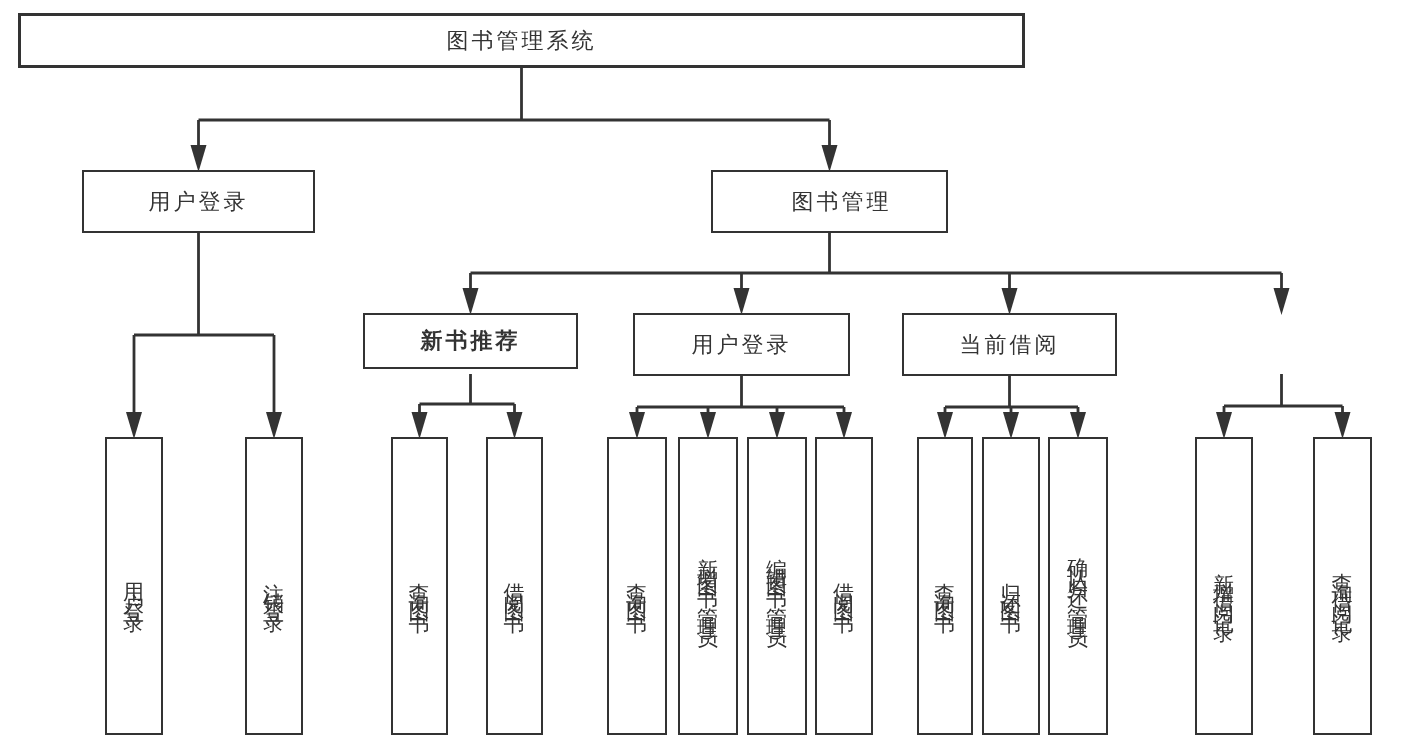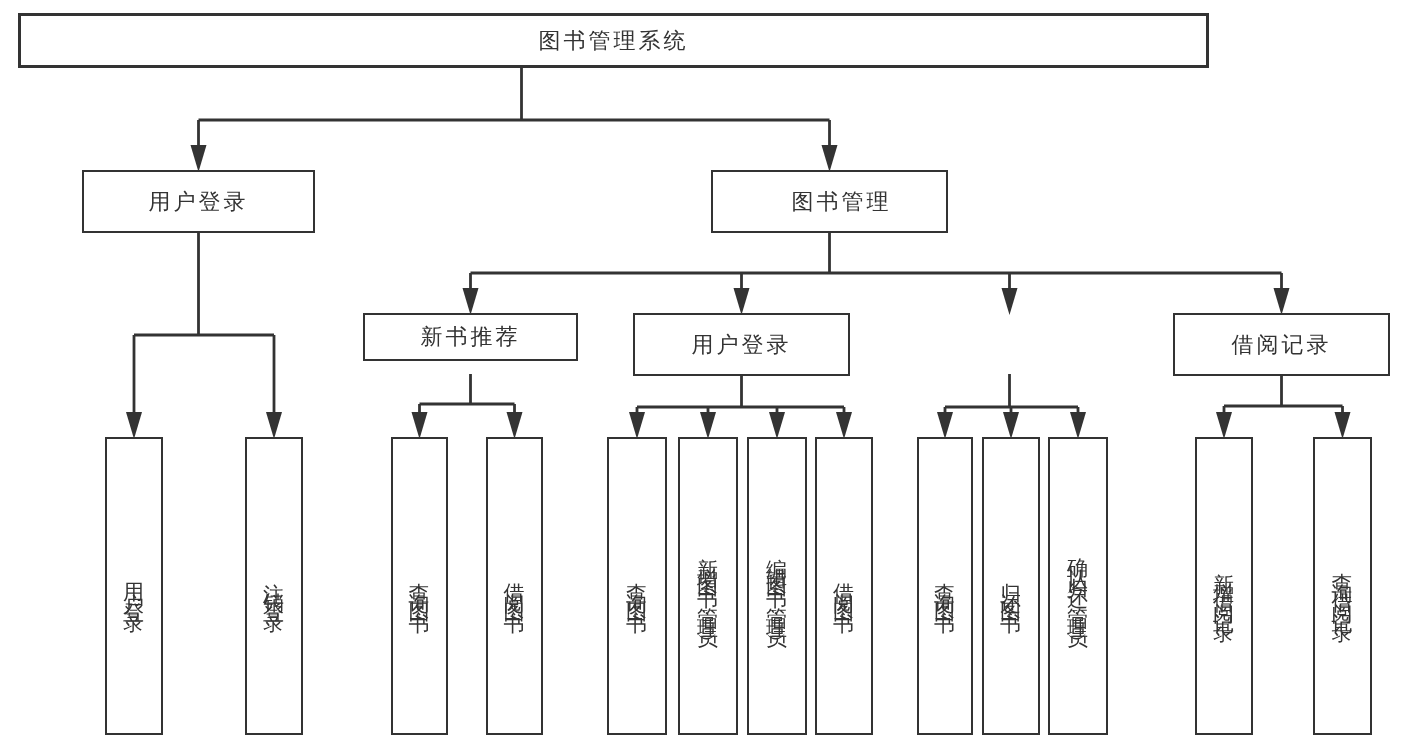--- a/index.html
+++ b/index.html
@@ -117,36 +117,36 @@
       </g>
       <g>
         <line x1="521.5" y1="66" x2="521.5" y2="120"></line>
         <line x1="198.5" y1="120" x2="829.5" y2="120"></line>
         <line x1="198.5" y1="120" x2="198.5" y2="151"></line>
         <polygon points="190.5,145 206.5,145 198.5,172"></polygon>
         <line x1="829.5" y1="120" x2="829.5" y2="151"></line>
         <polygon points="821.5,145 837.5,145 829.5,172"></polygon>
       </g>
     </svg>
-<div class="node horizontal root" style="left: 18px; top: 13px; width: 1191px; height: 55px;">
+<div class="node horizontal root" style="left: 18px; top: 13px; width: 1007px; height: 55px;">
       <span class="node-label">图书管理系统</span>
     </div>
     <div class="node horizontal" style="left: 82px; top: 170px; width: 233px; height: 63px;">
       <span class="node-label">用户登录</span>
     </div>
     <div class="node vertical" style="left: 105px; top: 437px; width: 58px; height: 298px;">
       <span class="node-label">用户登录</span>
     </div>
     <div class="node vertical" style="left: 245px; top: 437px; width: 58px; height: 298px;">
       <span class="node-label">注销登录</span>
     </div>
     <div class="node horizontal" style="left: 711px; top: 170px; width: 237px; height: 63px; padding-left: 24px;">
       <span class="node-label">图书管理</span>
     </div>
-    <div class="node horizontal" style="left: 363px; top: 313px; width: 215px; height: 48px;">
+    <div class="node horizontal" style="left: 363px; top: 313px; width: 215px; height: 56px; font-weight: bold;">
       <span class="node-label">新书推荐</span>
     </div>
     <div class="node vertical" style="left: 391px; top: 437px; width: 57px; height: 298px;">
       <span class="node-label">查询图书</span>
     </div>
     <div class="node vertical" style="left: 486px; top: 437px; width: 57px; height: 298px;">
       <span class="node-label">借阅图书</span>
     </div>
     <div class="node horizontal" style="left: 633px; top: 313px; width: 217px; height: 63px;">
       <span class="node-label">用户登录</span>
@@ -156,31 +156,31 @@
     </div>
     <div class="node vertical" style="left: 678px; top: 437px; width: 60px; height: 298px;">
       <span class="node-label">新增图书（管理员）</span>
     </div>
     <div class="node vertical" style="left: 747px; top: 437px; width: 60px; height: 298px;">
       <span class="node-label">编辑图书（管理员）</span>
     </div>
     <div class="node vertical" style="left: 815px; top: 437px; width: 58px; height: 298px;">
       <span class="node-label">借阅图书</span>
     </div>
+    <div class="node horizontal" style="left: 902px; top: 313px; width: 215px; height: 63px;">
+      <span class="node-label">当前借阅</span>
+    </div>
     <div class="node vertical" style="left: 917px; top: 437px; width: 56px; height: 298px;">
       <span class="node-label">查询图书</span>
     </div>
     <div class="node vertical" style="left: 982px; top: 437px; width: 58px; height: 298px;">
       <span class="node-label">归还图书</span>
     </div>
     <div class="node vertical" style="left: 1048px; top: 437px; width: 60px; height: 298px;">
       <span class="node-label">确认归还（管理员）</span>
-    </div>
-    <div class="node horizontal" style="left: 1173px; top: 313px; width: 217px; height: 63px;">
-      <span class="node-label">借阅记录</span>
     </div>
     <div class="node vertical" style="left: 1195px; top: 437px; width: 58px; height: 298px;">
       <span class="node-label">新增借阅记录</span>
     </div>
     <div class="node vertical" style="left: 1313px; top: 437px; width: 59px; height: 298px;">
       <span class="node-label">查询借阅记录</span>
     </div>
   </div>
 
 </body></html>

